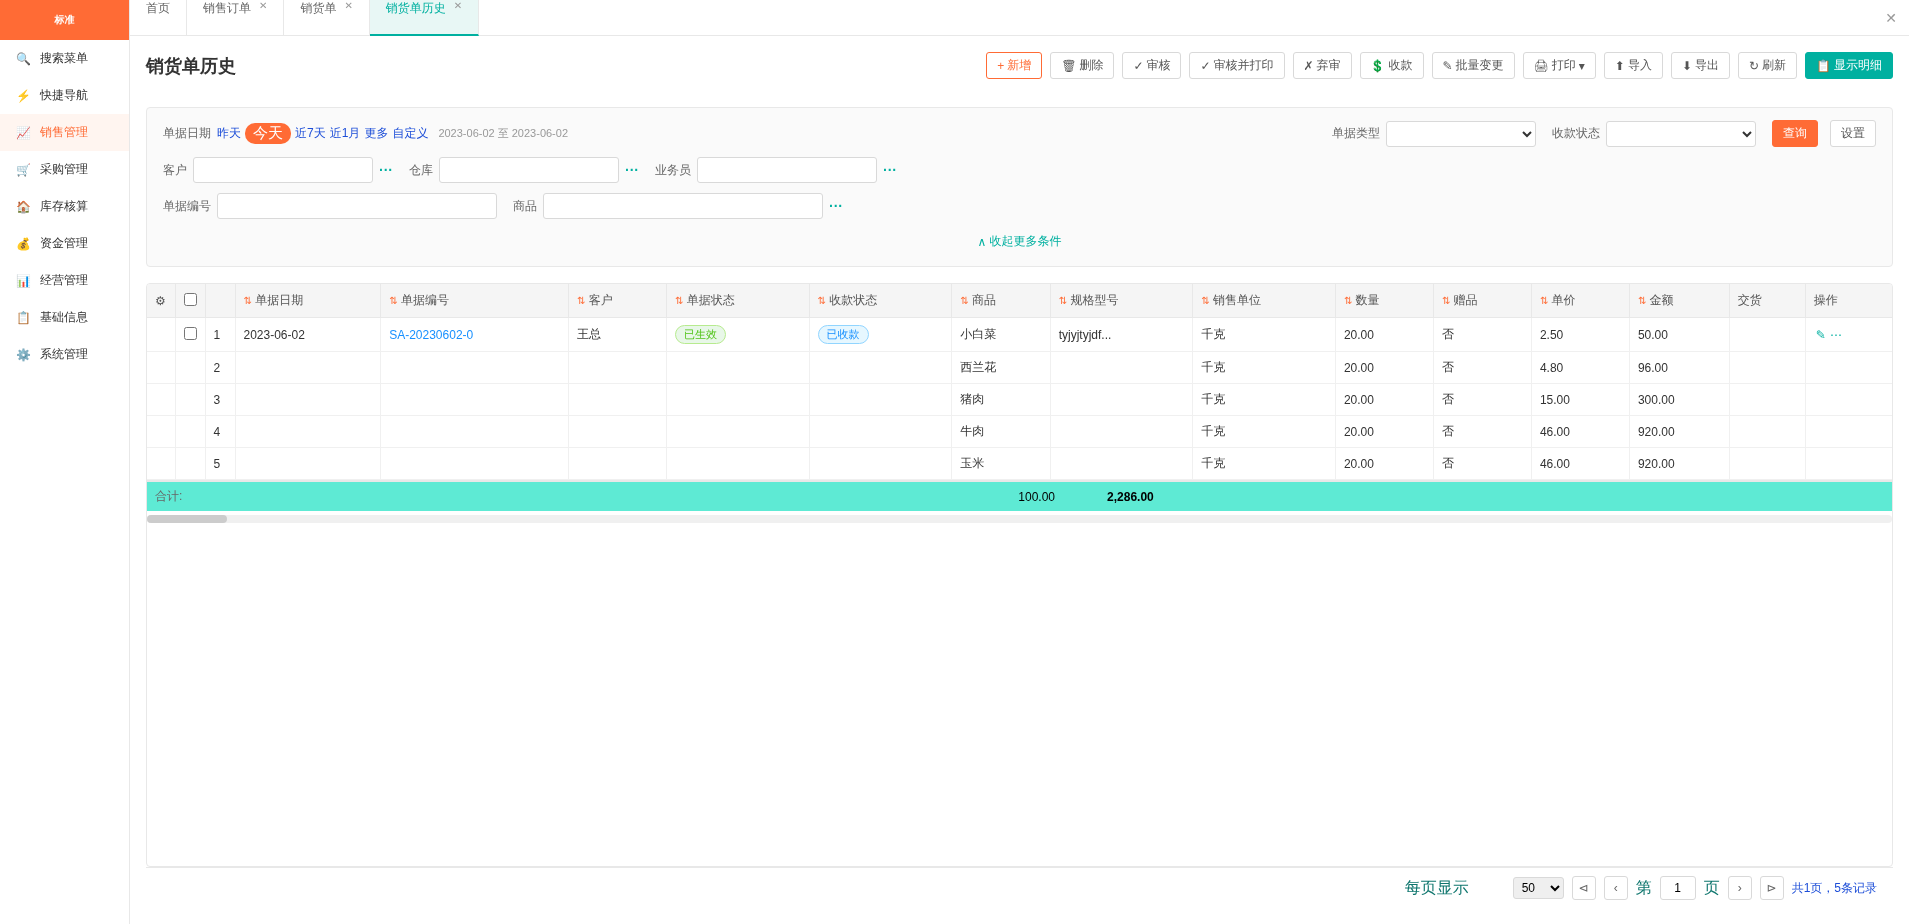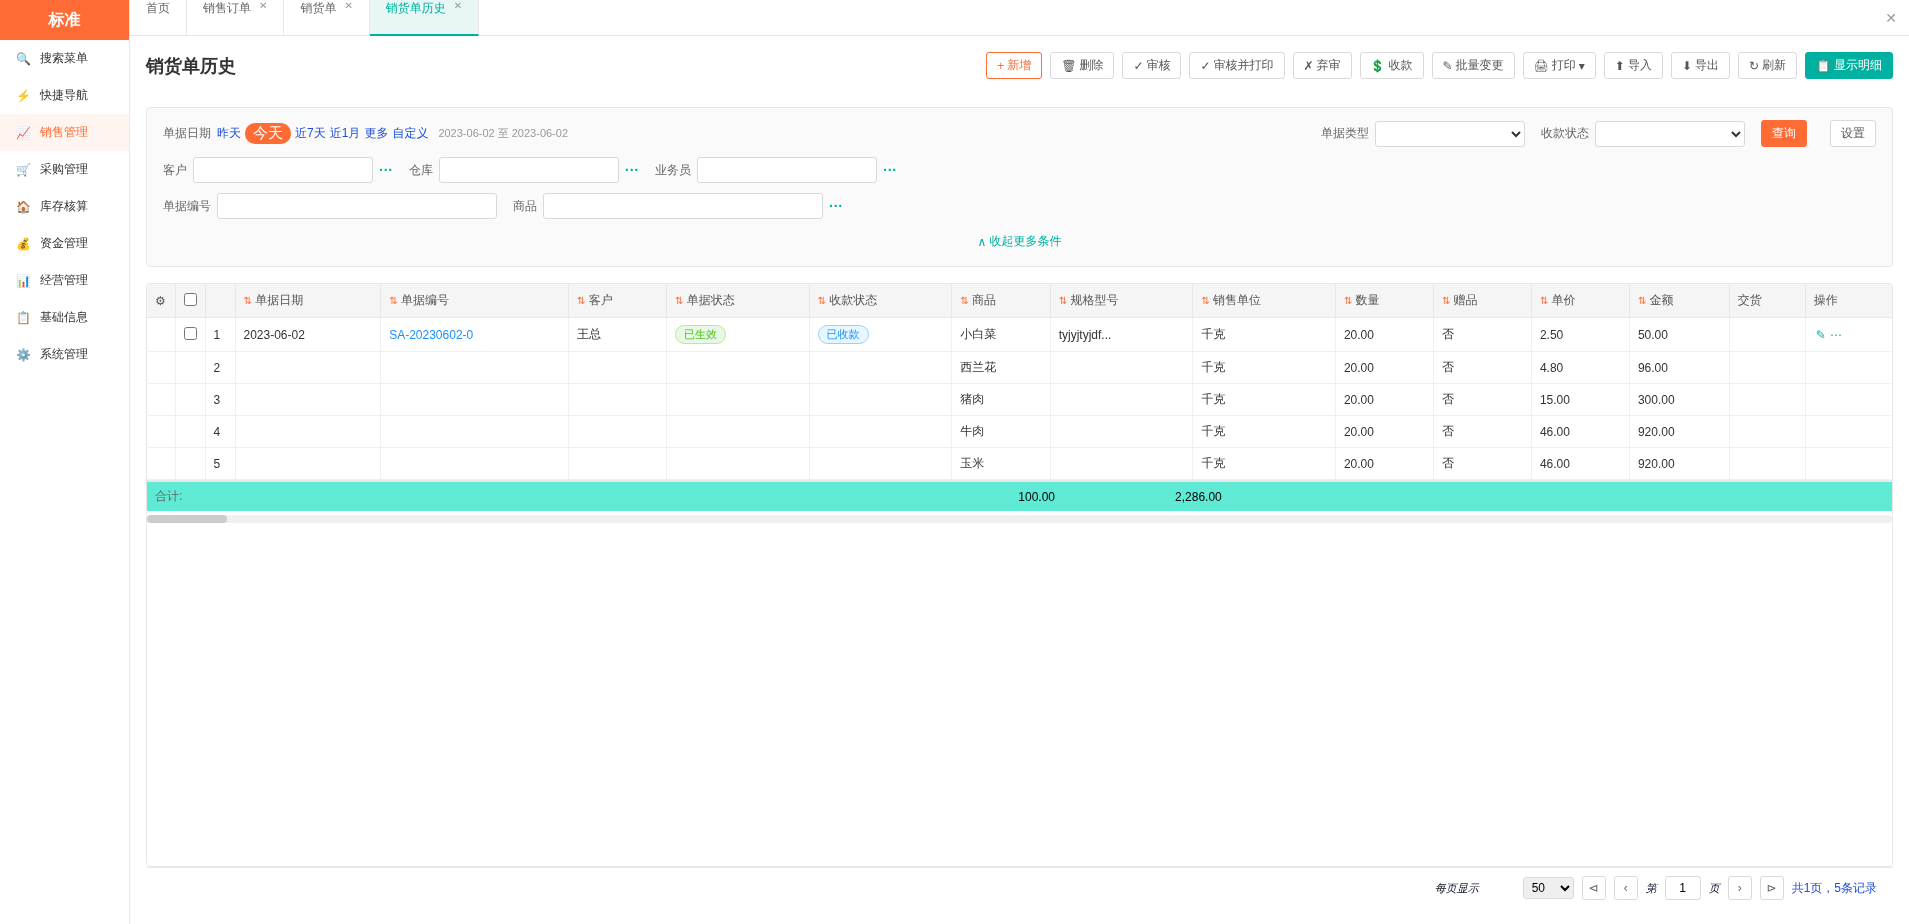--- a/index.html
+++ b/index.html
@@ -1,20 +1,20 @@
 <!DOCTYPE html>
 <html><head>
   <meta charset="utf-8">
   <style>
     * { box-sizing: border-box; margin: 0; padding: 0; }
     body { font-family: 'Microsoft YaHei', Arial, sans-serif; font-size: 12px; background: #f5f5f5; display: flex; height: 924px; overflow: hidden; }
 
     
     .sidebar { width: 130px; background: #fff; border-right: 1px solid #e8e8e8; display: flex; flex-direction: column; flex-shrink: 0; }
-    .sidebar-logo { height: 40px; background: #ff6b35; display: flex; align-items: center; justify-content: center; color: #fff; font-size: 16px; font-weight: bold; }
+    .sidebar-logo { height: 40px; background: #ff6b35; display: flex; align-items: center; justify-content: center; color: #fff; font-size: 10px; font-weight: bold; }
     .sidebar-item { display: flex; align-items: center; gap: 8px; padding: 10px 16px; cursor: pointer; color: #333; font-size: 12px; }
     .sidebar-item.active { background: #fff5f0; color: #ff6b35; }
     .sidebar-item .icon { width: 16px; height: 16px; display: flex; align-items: center; justify-content: center; flex-shrink: 0; }
 
     
     .main { flex: 1; display: flex; flex-direction: column; overflow: hidden; }
 
     
     .tab-bar { background: #fff; border-bottom: 1px solid #e8e8e8; display: flex; align-items: center; height: 36px; padding: 0 0; flex-shrink: 0; }
     .tab { display: flex; gap: 4px; padding: 0 16px; height: 36px; border-right: 1px solid #e8e8e8; cursor: pointer; color: #666; font-size: 12px; white-space: nowrap; }
@@ -64,21 +64,21 @@
     .gear-icon-th { width: 28px; }
     .checkbox-th { width: 28px; }
     .action-btn { color: #00b0a0; cursor: pointer; margin: 0 2px; font-size: 12px; }
 
     
     .table-footer { background: #5eead4; border-top: 2px solid #e8e8e8; padding: 6px 8px; display: flex; align-items: center; }
     .footer-label { color: #666; font-size: 12px; margin-right: 16px; }
 
     
     .pagination { display: flex; align-items: center; justify-content: flex-end; padding: 8px 16px; border-top: 1px solid #e8e8e8; gap: 8px; background: #fff; }
-    .pagination-label { color: #0f172a; font-size: 11px; font-style: italic; }
+    .pagination-label { color: #0f766e; font-size: 16px; }
     .pagination-select { border: 1px solid #d9d9d9; border-radius: 3px; padding: 2px 4px; font-size: 12px; margin-left: 36px; }
     .pagination-btn { border: 1px solid #d9d9d9; background: #fff; width: 24px; height: 24px; display: flex; align-items: center; justify-content: center; cursor: pointer; border-radius: 3px; color: #666; font-size: 12px; }
     .pagination-input { border: 1px solid #d9d9d9; border-radius: 3px; width: 36px; height: 24px; text-align: center; font-size: 12px; }
     .pagination-info { color: #1d4ed8; font-size: 12px; }
 
     .title-toolbar-row { display: flex; align-items: center; justify-content: space-between; margin-bottom: 12px; }
 
     .scrollbar-area { height: 8px; background: #f0f0f0; border-radius: 4px; margin: 4px 0; }
     .scrollbar-thumb { height: 8px; background: #ccc; border-radius: 4px; width: 80px; }
   </style>
@@ -224,21 +224,21 @@
           <select class="filter-select">
             <option></option>
           </select>
         </div>
         <div class="filter-item">
           <span class="filter-label">收款状态</span>
           <select class="filter-select">
             <option></option>
           </select>
         </div>
-        <div style="display:flex; gap:23px;">
+        <div style="display:flex; gap:12px;">
           <button class="toolbar-btn primary">查询</button>
           <button class="toolbar-btn">设置</button>
         </div>
       </div>
 
       <div class="filter-row">
         <div class="filter-item">
           <span class="filter-label">客户</span>
           <input class="filter-input" style="min-width: 180px;">
           <span class="ellipsis-btn">···</span>
@@ -392,21 +392,21 @@
               <td></td>
               <td></td>
             </tr>
           </tbody>
       </table>
 
       <div class="table-footer">
         <span class="footer-label">合计:</span>
         <div style="flex:1; display:flex; align-items:center;">
           <span style="margin-left: 820px;">100.00</span>
-          <span style="margin-left: 120px;">2,286.00</span>
+          <span style="margin-left: 52px; font-weight: bold;">2,286.00</span>
         </div>
       </div>
 
       <div class="scrollbar-area">
         <div class="scrollbar-thumb"></div>
       </div>
     </div>
 
     <div class="pagination">
       <span class="pagination-label">每页显示</span>

